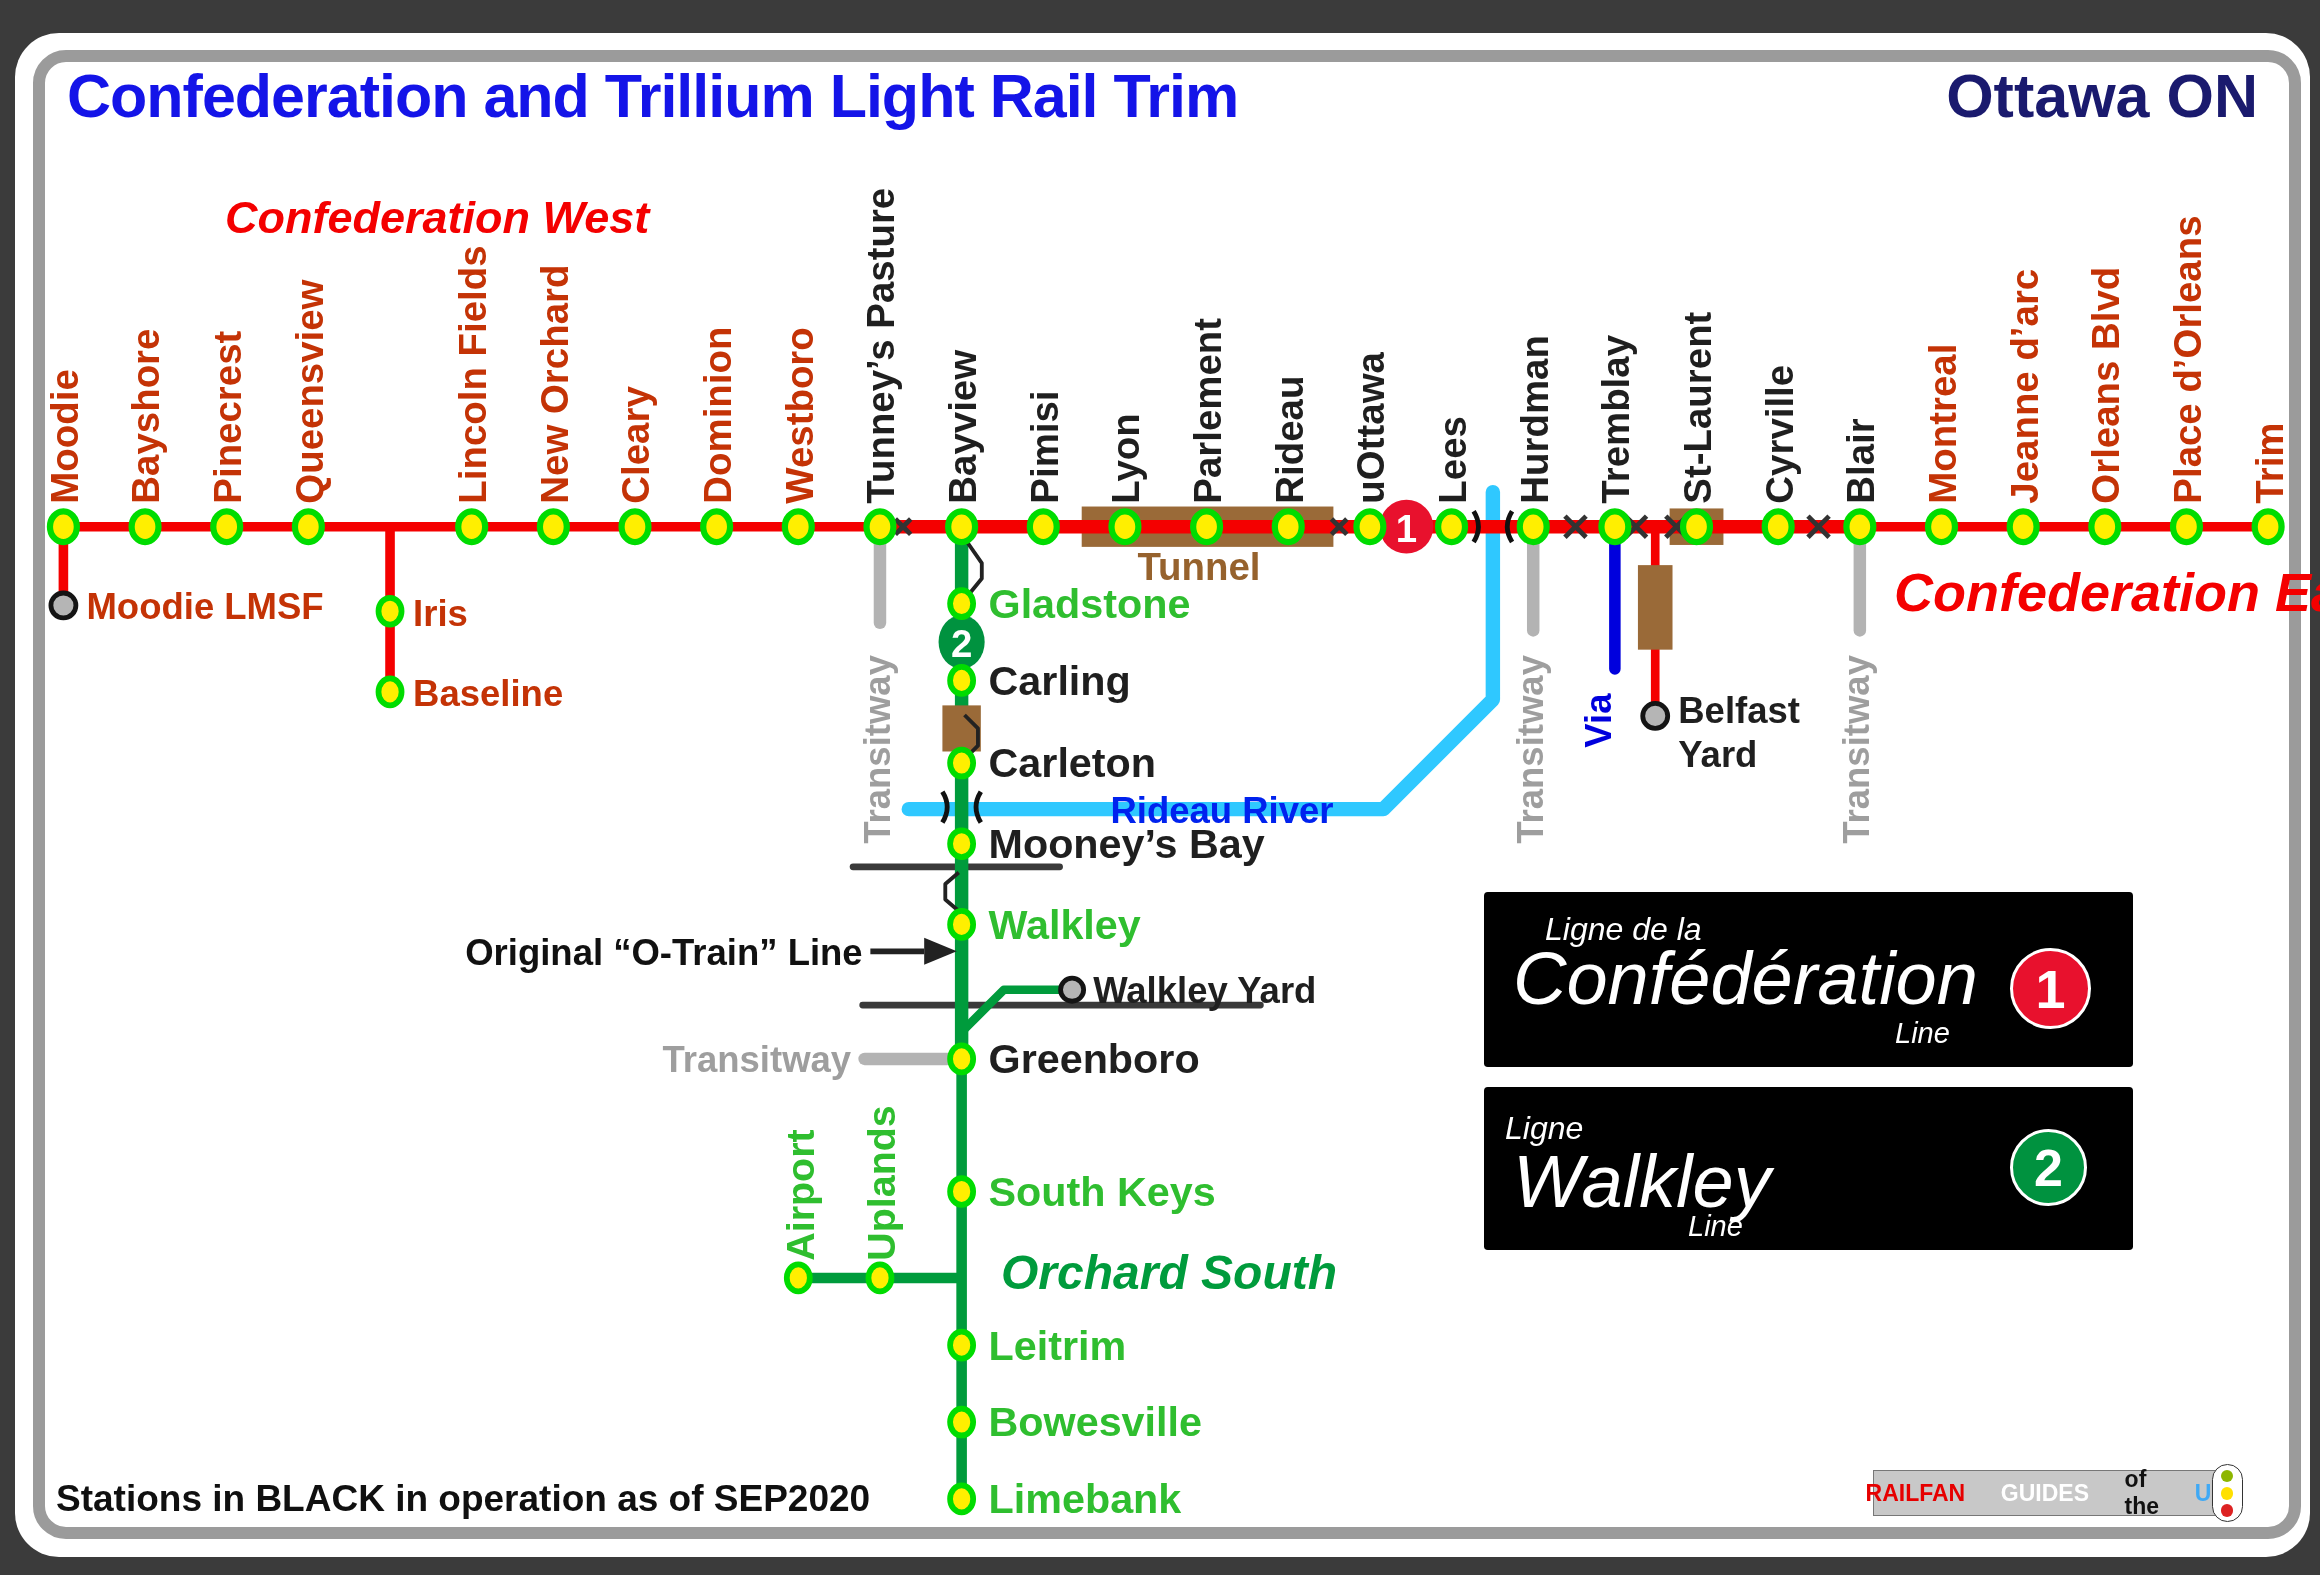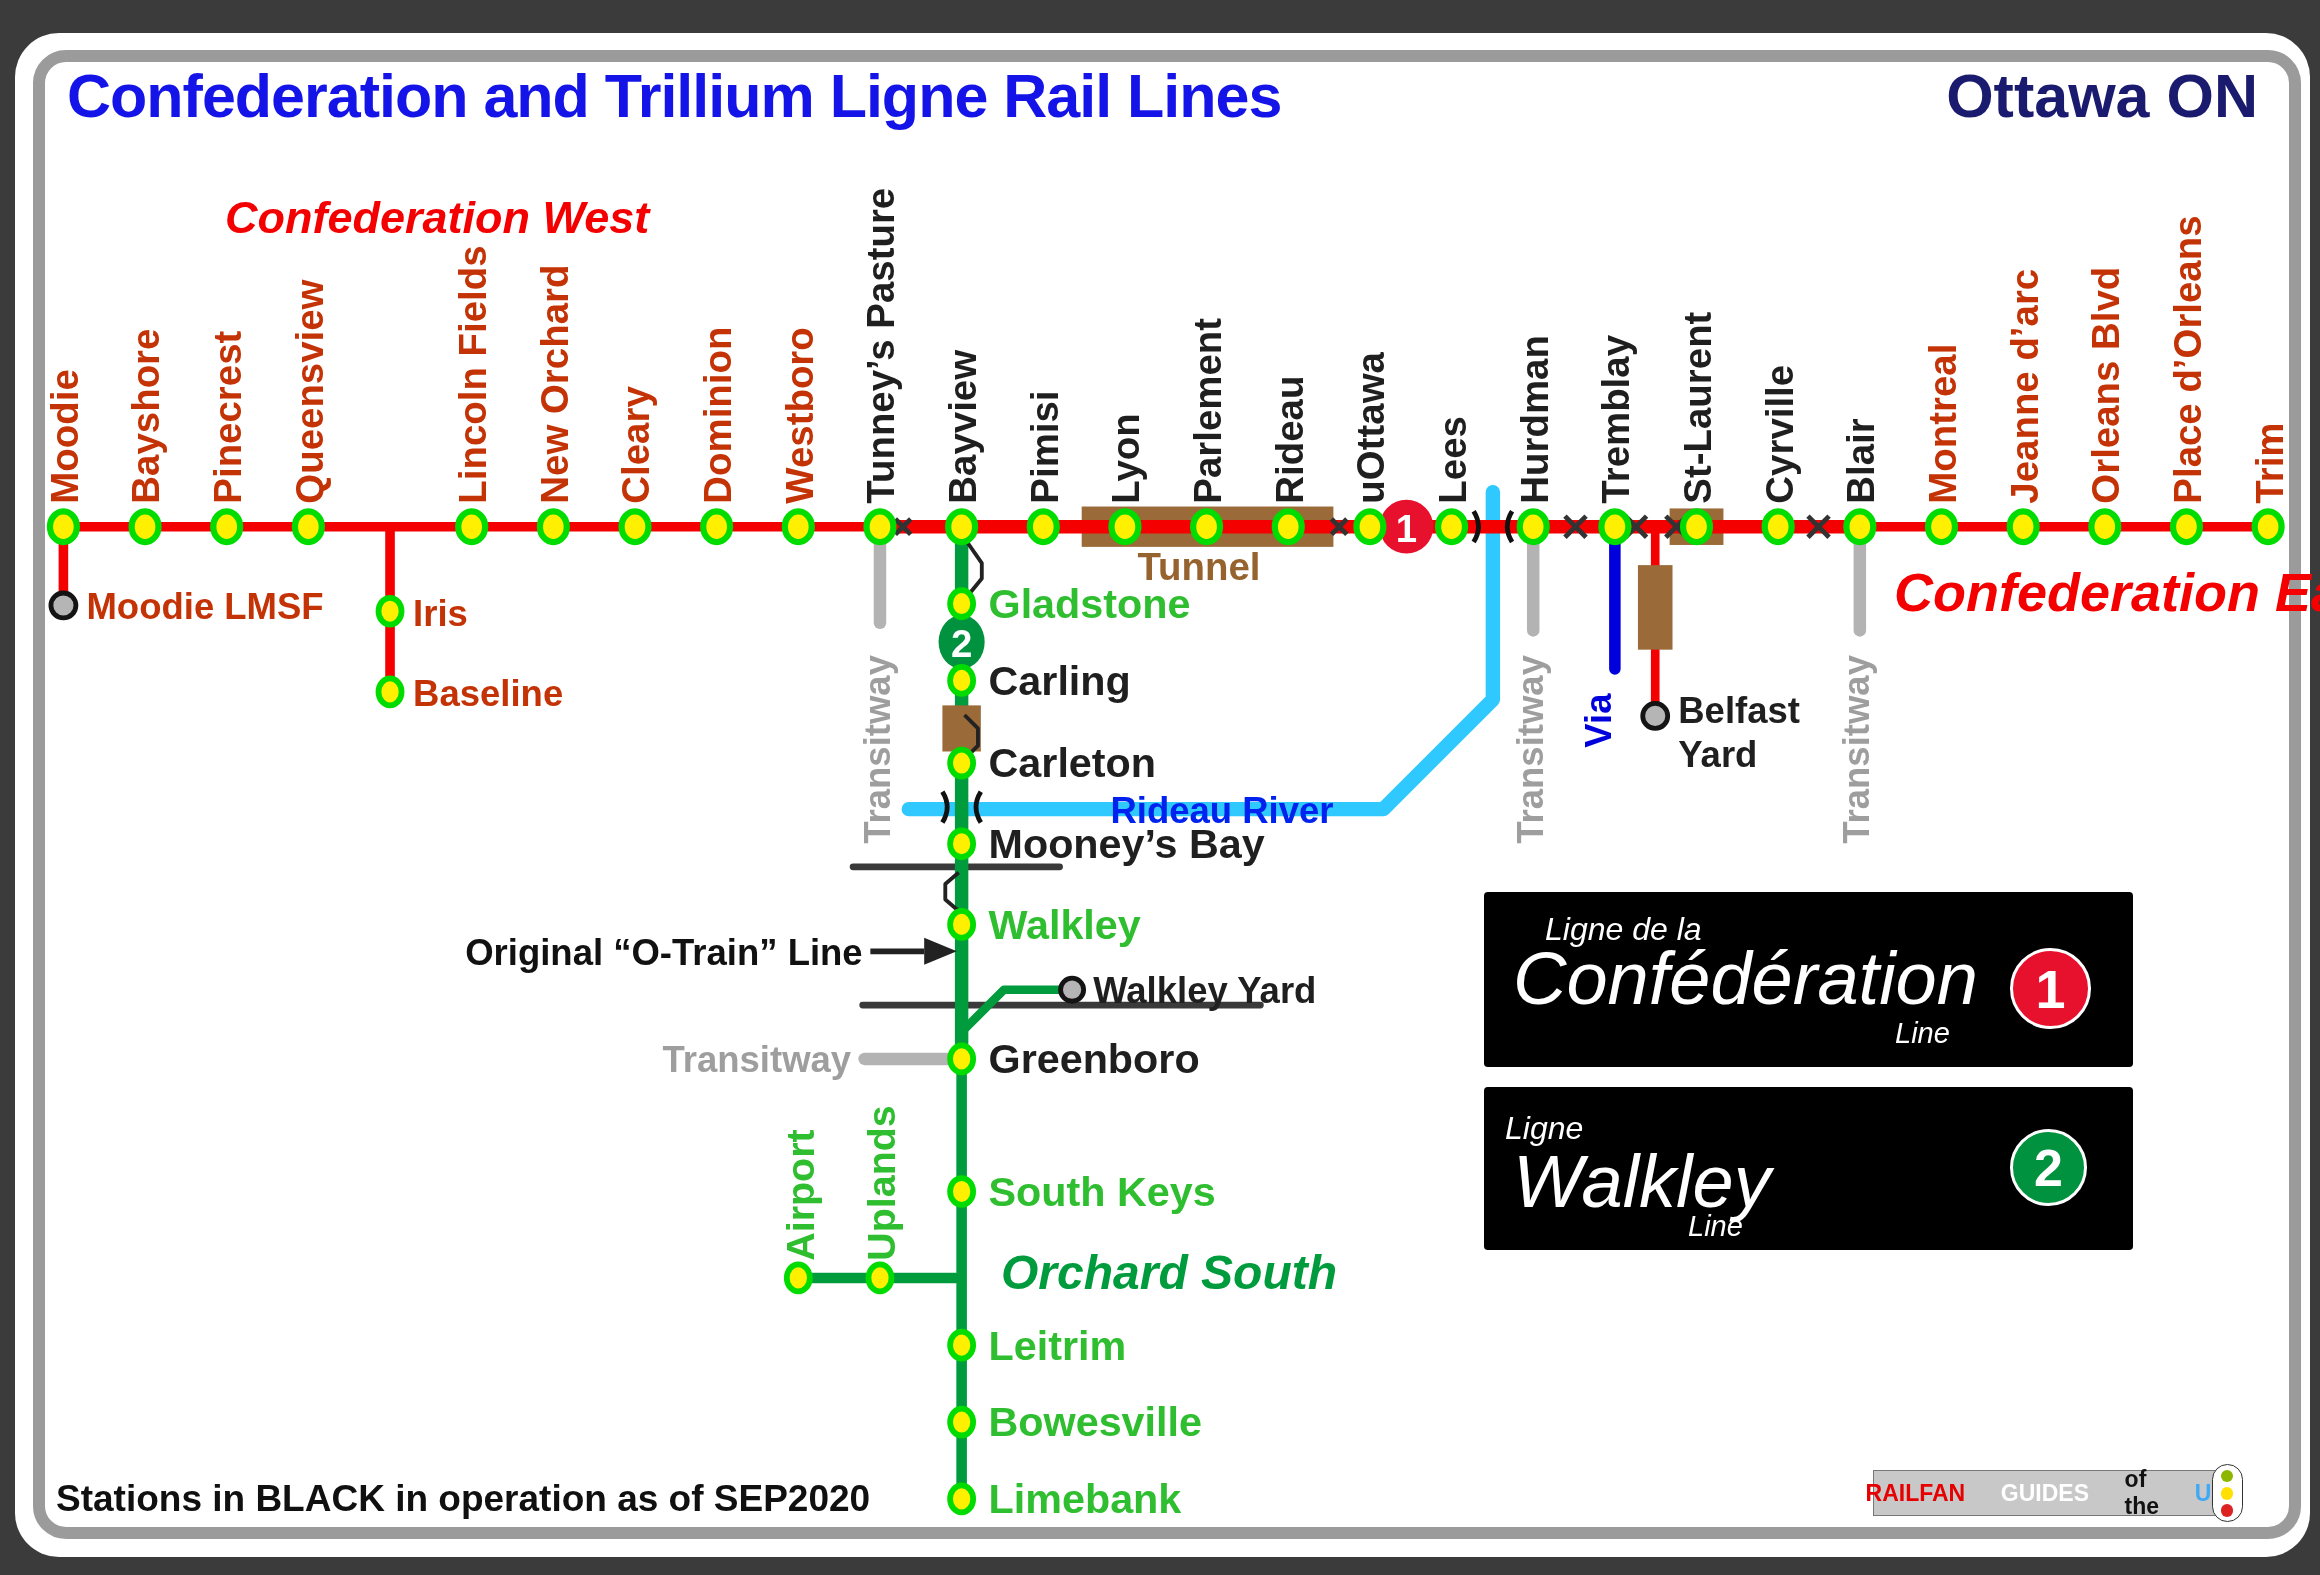--- a/index.html
+++ b/index.html
@@ -190,21 +190,21 @@
     <circle cx="1723" cy="745" r="13" fill="#b5b5b5" stroke="#141414" stroke-width="5"></circle>
     <text class="t38" fill="#1f1f1f" x="1747" y="752">Belfast</text>
     <text class="t38" fill="#1f1f1f" x="1747" y="798">Yard</text>
     <circle cx="1116" cy="1030" r="12" fill="#b5b5b5" stroke="#141414" stroke-width="5"></circle>
     <text class="t38" fill="#1f1f1f" x="1138" y="1044">Walkley Yard</text>
     <text class="t38" fill="#111" x="898" y="1004" text-anchor="end">Original “O-Train” Line</text>
     <line x1="906" y1="990" x2="962" y2="990" stroke="#222" stroke-width="6" stroke-linecap="butt"></line>
     <polygon points="962,976 996,990 962,1004" fill="#222"></polygon>
   </svg>
 
-<div class="ovl title">Confederation and Trillium Ligne Rail Lines</div>
+<div class="ovl title">Confederation and Trillium Light Rail Trim</div>
 <div class="ovl city">Ottawa ON</div>
 <div class="ovl region region-west">Confederation West</div>
 <div class="ovl region region-east">Confederation East</div>
 <div class="ovl region region-south">Orchard South</div>
 <div class="ovl footnote">Stations in BLACK in operation as of SEP2020</div>
 
 <div class="legend" id="legend1">
   <div class="lg-top">Ligne de la</div>
   <div class="lg-name">Confédération</div>
   <div class="lg-en">Line</div>

